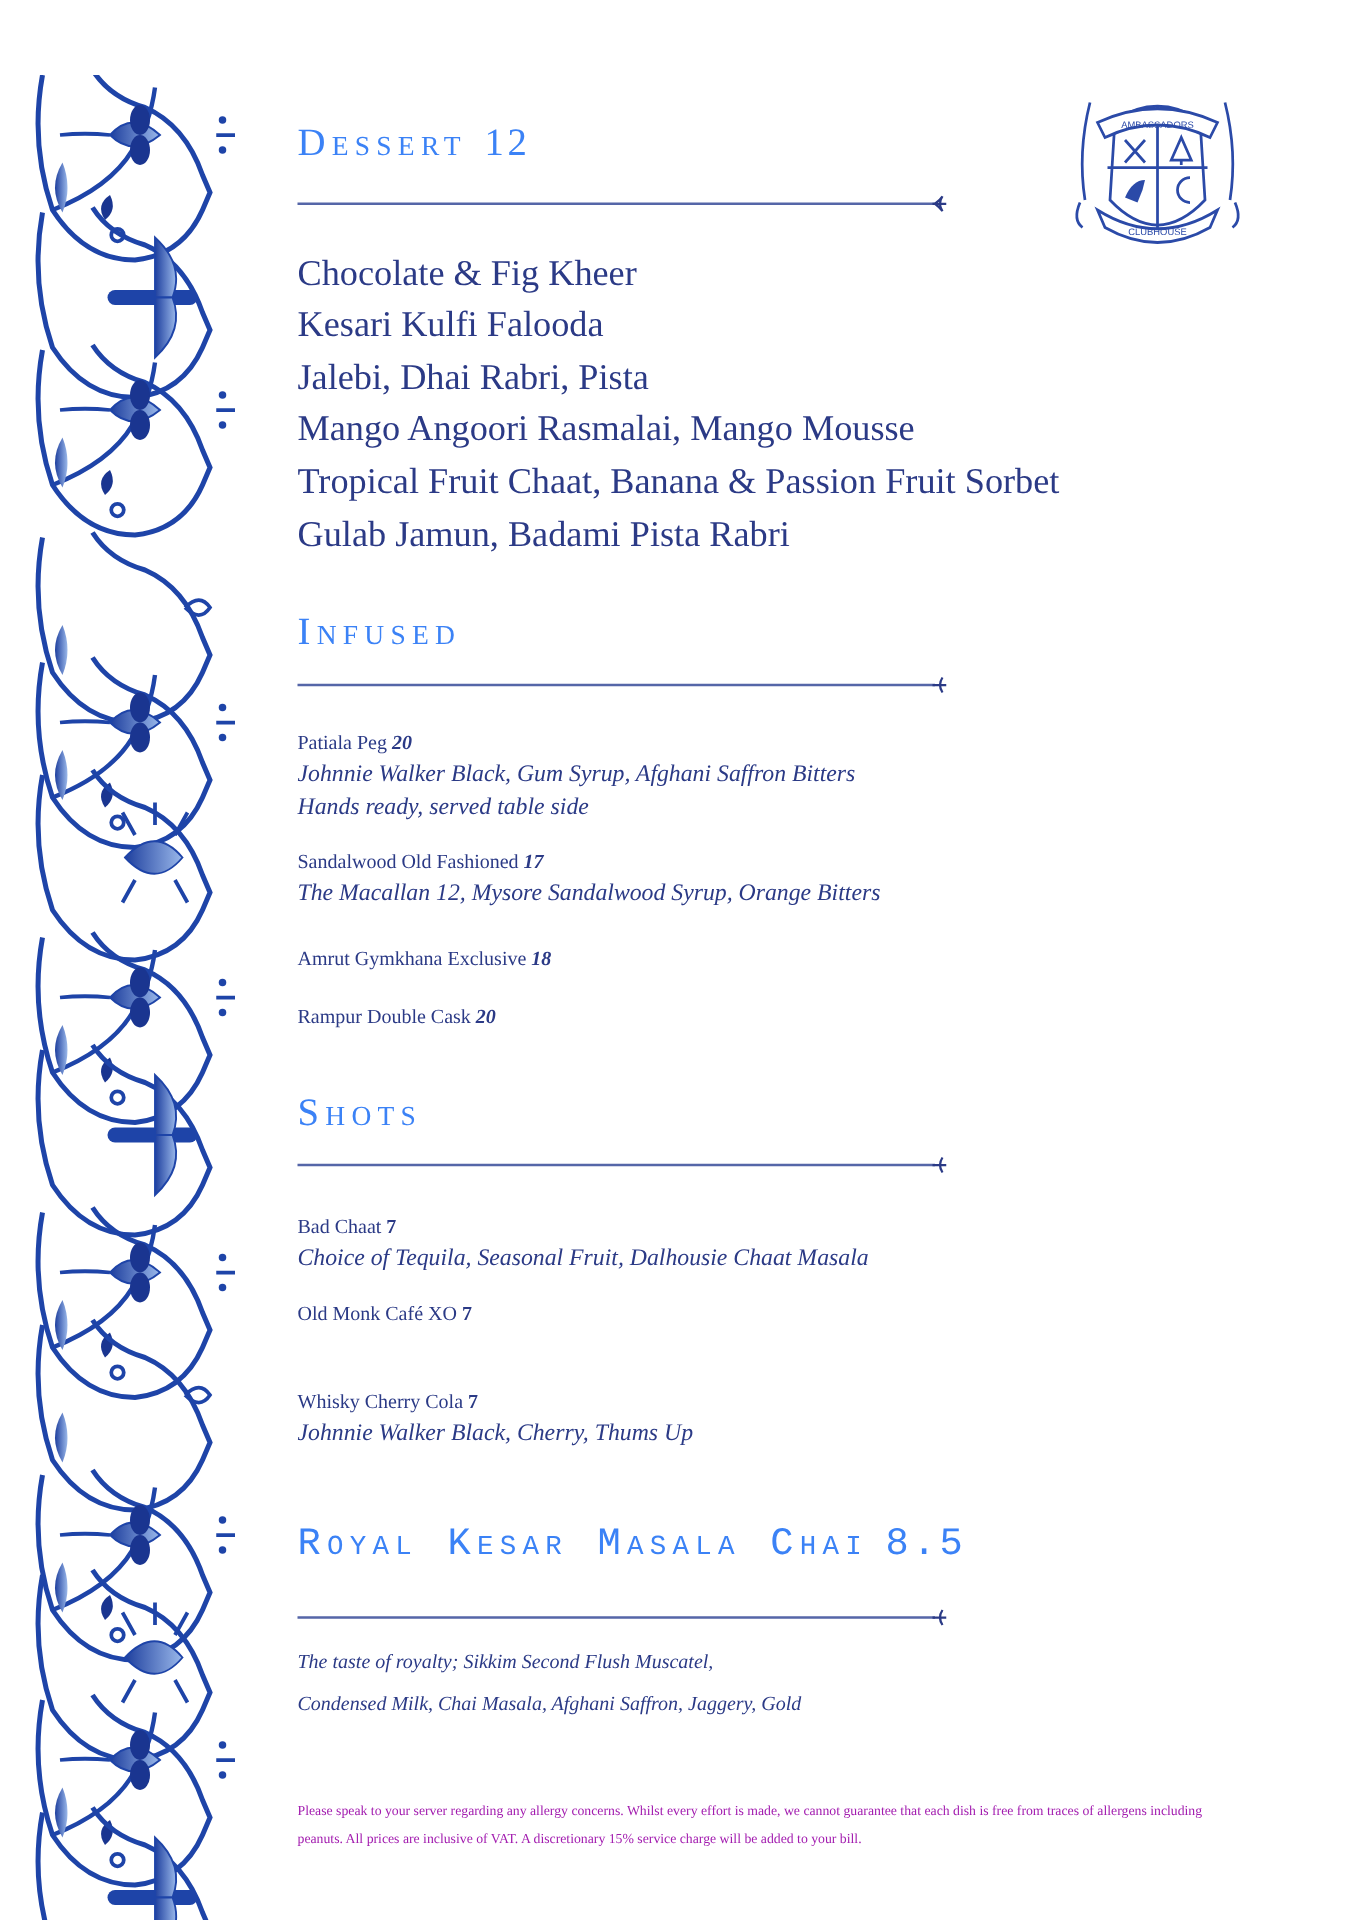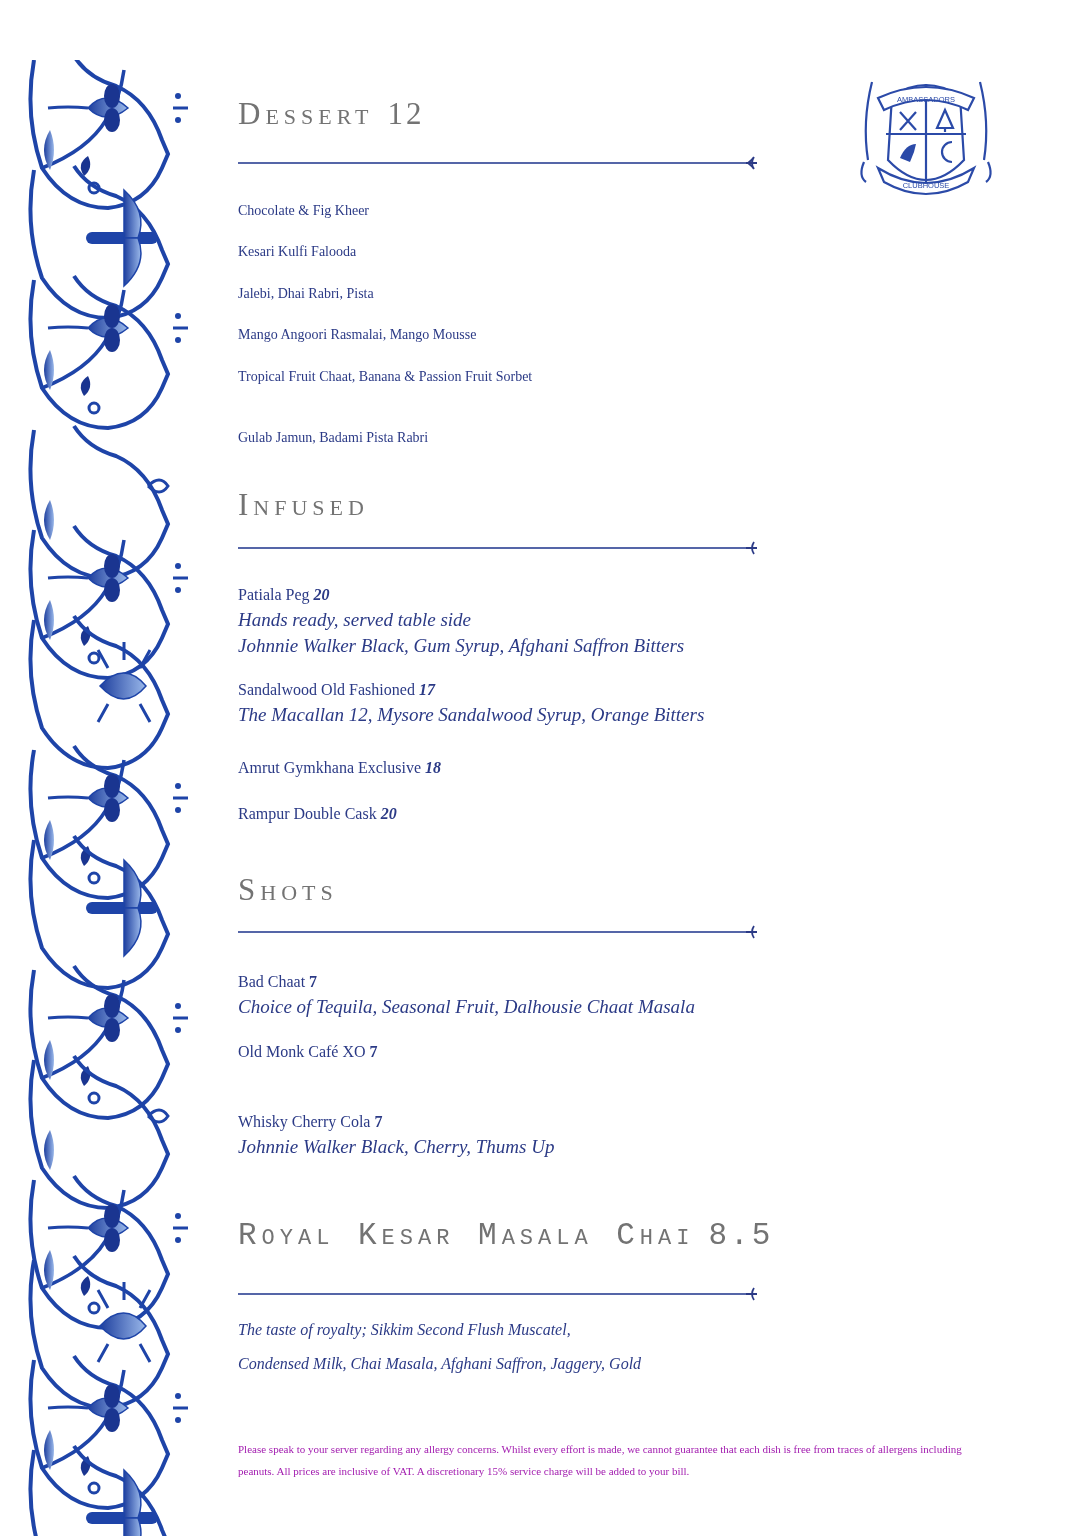--- a/index.html
+++ b/index.html
@@ -1,24 +1,24 @@
 <!DOCTYPE html>
 <html><head>
 <meta charset="utf-8">
 <style>
   html,body{margin:0;padding:0;background:#ffffff;}
   body{width:1083px;height:1536px;position:relative;overflow:hidden;font-family:"Liberation Serif","DejaVu Serif",serif;color:#2b3a86;}
   .border{position:absolute;left:28px;top:60px;width:160px;height:1476px;}
   .crest{position:absolute;left:856px;top:72px;width:140px;height:135px;}
-  .heading{position:absolute;left:238px;font-variant:small-caps;letter-spacing:5px;font-size:31px;color:#737373;white-space:nowrap;}
+  .heading{position:absolute;left:238px;font-variant:small-caps;letter-spacing:5px;font-size:31px;color:#3b82f6;white-space:nowrap;}
   .heading .price{letter-spacing:3px;margin-left:14px;}
   .rule{position:absolute;left:238px;width:520px;height:14px;}
   .rule .line{position:absolute;left:0;top:6px;width:510px;height:1.5px;background:#5566a8;}
   .rule .tip{position:absolute;right:0;top:0;width:14px;height:14px;}
-  .dessert-item{position:absolute;left:238px;font-size:14px;white-space:nowrap;}
+  .dessert-item{position:absolute;left:238px;font-size:29px;white-space:nowrap;}
   .drink{position:absolute;left:238px;white-space:nowrap;}
   .drink .name{font-size:16px;line-height:24px;}
   .drink .price{font-style:italic;font-weight:bold;}
   .drink .desc{font-style:italic;font-size:19px;line-height:26px;display:block;}
   .chai-desc{position:absolute;left:238px;font-style:italic;font-size:16px;line-height:34px;white-space:nowrap;}
   .footer{position:absolute;left:238px;top:1438px;width:760px;font-size:11px;line-height:22px;color:#a21caf;}
 </style>
 </head>
 <body>
 
@@ -105,35 +105,35 @@
   <div class="line"></div>
   <svg class="tip" viewBox="0 0 14 14">
       <path d="M2 7 L13 7 M10 1 Q6 7 10 13 M4 7 Q8 4 10 1 M4 7 Q8 10 10 13" stroke="#2b3a86" stroke-width="1.8" fill="none"></path>
     </svg>
 </div>
 <div class="dessert-item" style="top:203px;">Chocolate &amp; Fig Kheer</div>
 <div class="dessert-item" style="top:244px;">Kesari Kulfi Falooda</div>
 <div class="dessert-item" style="top:286px;">Jalebi, Dhai Rabri, Pista</div>
 <div class="dessert-item" style="top:327px;">Mango Angoori Rasmalai, Mango Mousse</div>
 <div class="dessert-item" style="top:369px;">Tropical Fruit Chaat, Banana &amp; Passion Fruit Sorbet</div>
-<div class="dessert-item" style="top:412px;margin-top:18px;">Gulab Jamun, Badami Pista Rabri</div>
+<div class="dessert-item" style="top:412px;">Gulab Jamun, Badami Pista Rabri</div>
 
 <div class="heading" style="top:487px;">
   <span>Infused</span>
 </div>
 <div class="rule" style="top:541px;">
   <div class="line"></div>
   <svg class="tip" viewBox="0 0 14 14">
       <path d="M2 7 L13 7 M10 1 Q6 7 10 13" stroke="#2b3a86" stroke-width="1.8" fill="none"></path>
     </svg>
 </div>
 <div class="drink" style="top:583px;">
   <span class="name">Patiala Peg</span> <span class="name price">20</span>
+  <span class="desc">Johnnie Walker Black, Gum Syrup, Afghani Saffron Bitters</span>
   <span class="desc">Hands ready, served table side</span>
-  <span class="desc">Johnnie Walker Black, Gum Syrup, Afghani Saffron Bitters</span>
 </div>
 <div class="drink" style="top:678px;">
   <span class="name">Sandalwood Old Fashioned</span> <span class="name price">17</span>
   <span class="desc">The Macallan 12, Mysore Sandalwood Syrup, Orange Bitters</span>
 </div>
 <div class="drink" style="top:756px;">
   <span class="name">Amrut Gymkhana Exclusive</span> <span class="name price">18</span>
 </div>
 <div class="drink" style="top:802px;">
   <span class="name">Rampur Double Cask</span> <span class="name price">20</span>

